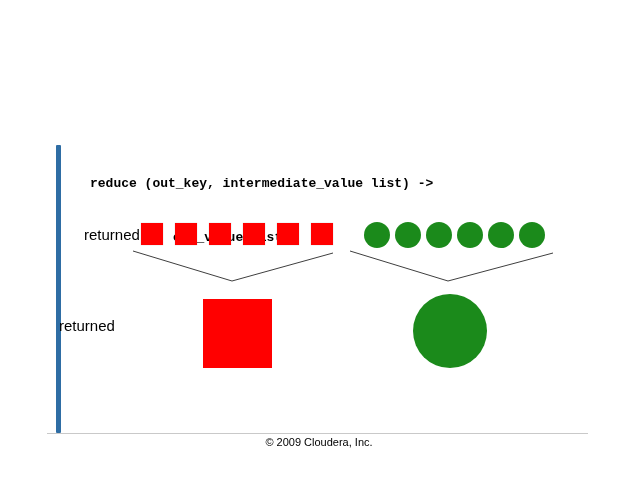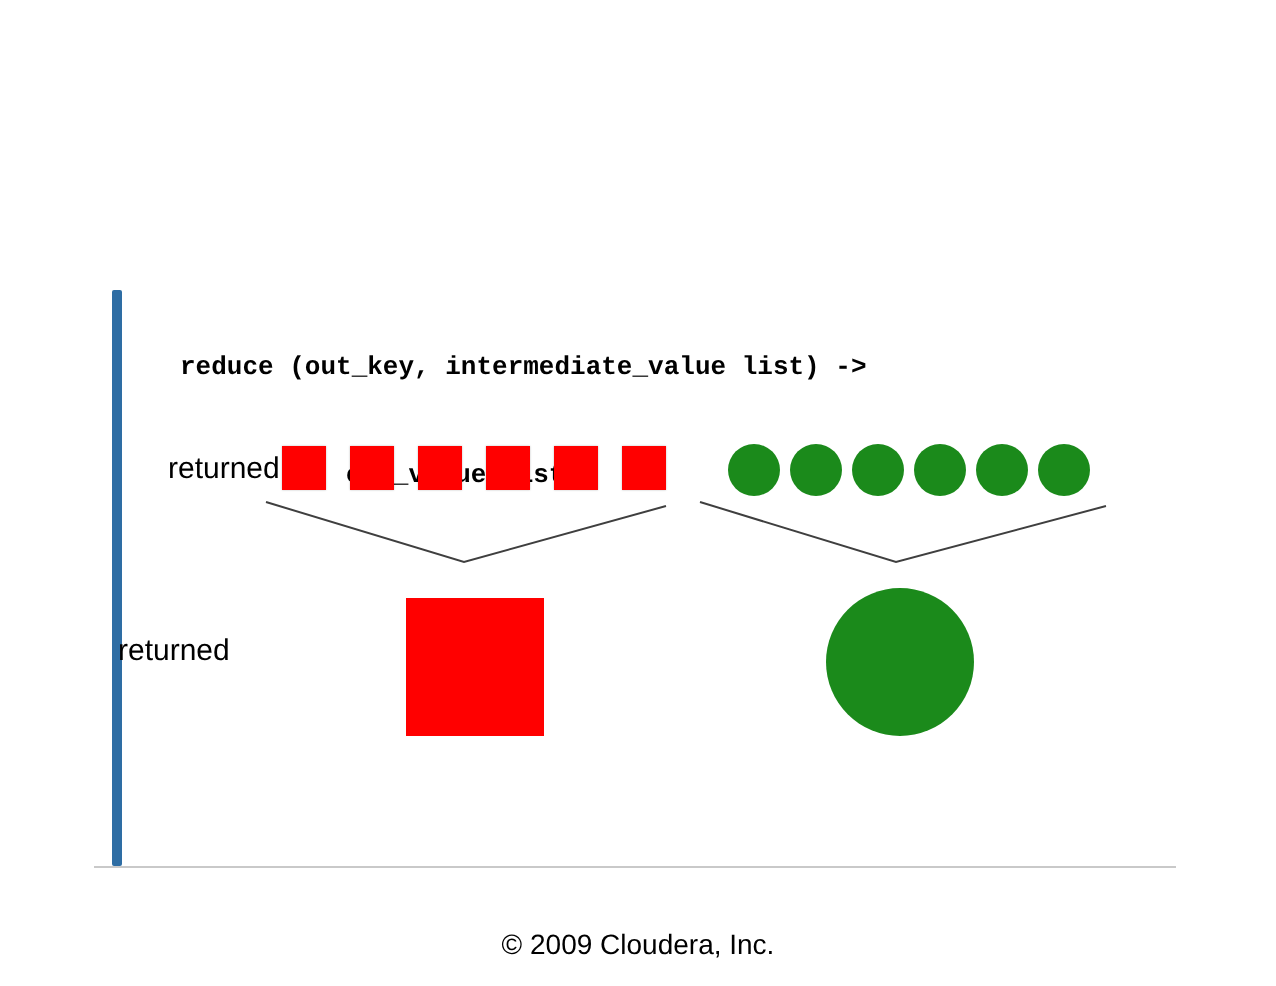--- a/index.html
+++ b/index.html
@@ -116,24 +116,24 @@
     position: absolute;
     left: 47px;
     top: 433px;
     width: 541px;
     height: 1px;
     background: var(--footer-rule, #C9C9C9);
   }
   .footer {
     position: absolute;
     left: 0;
-    top: 464px;
+    top: 436px;
     width: 100%;
     text-align: center;
-    font-size: 14px;
+    font-size: 11px;
     color: var(--text, #000);
   }
 </style>
 </head>
 <body>
 
 <div class="slide">
 
 
   <div class="code">

